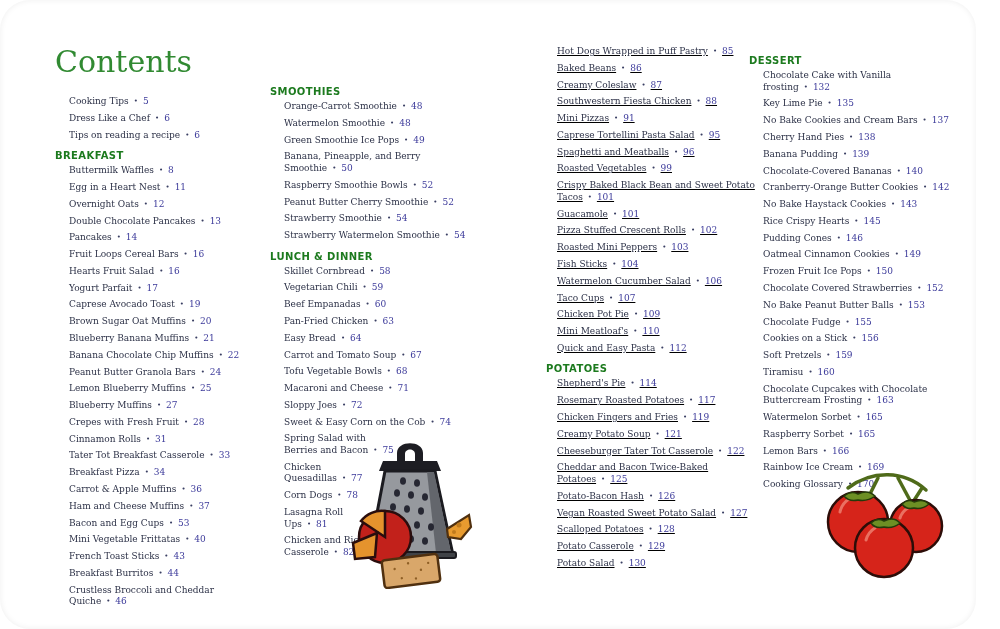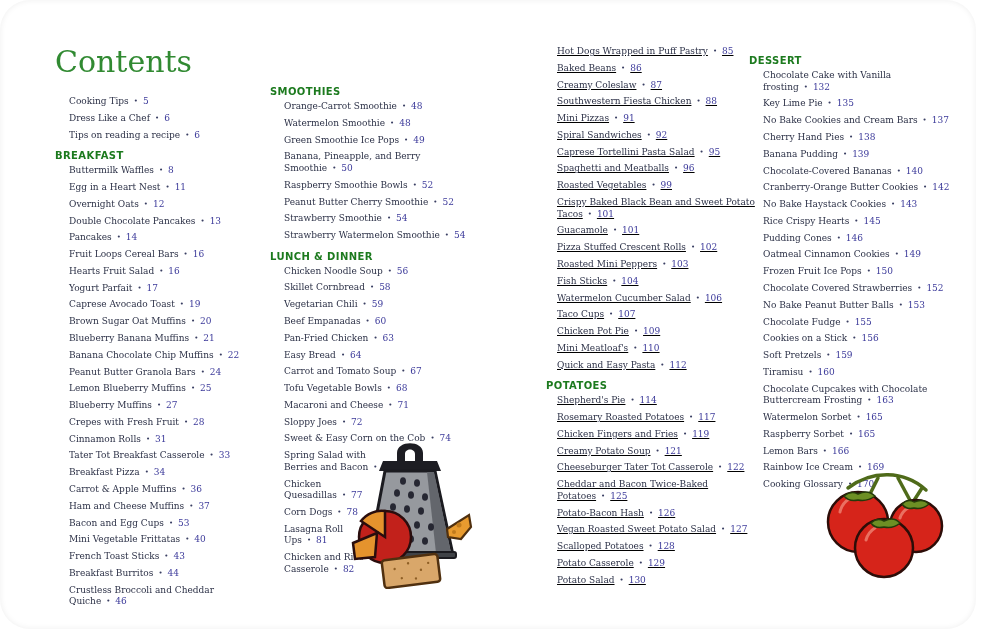--- a/index.html
+++ b/index.html
@@ -114,21 +114,20 @@
           <div class="toc-item"><span class="item-title">Banana, Pineapple, and Berry<br>Smoothie</span><span class="dot">•</span><span class="pagenum">50</span></div>
           <div class="toc-item"><span class="item-title">Raspberry Smoothie Bowls</span><span class="dot">•</span><span class="pagenum">52</span></div>
           <div class="toc-item"><span class="item-title">Peanut Butter Cherry Smoothie</span><span class="dot">•</span><span class="pagenum">52</span></div>
           <div class="toc-item"><span class="item-title">Strawberry Smoothie</span><span class="dot">•</span><span class="pagenum">54</span></div>
           <div class="toc-item"><span class="item-title">Strawberry Watermelon Smoothie</span><span class="dot">•</span><span class="pagenum">54</span></div>
         </div>
       </div>
       <div class="toc-block">
         <div class="section-header">LUNCH &amp; DINNER</div>
         <div class="item-list">
-          <div class="toc-item"><span class="item-title">Chicken Noodle Soup</span><span class="dot">•</span><span class="pagenum">56</span></div>
           <div class="toc-item"><span class="item-title">Skillet Cornbread</span><span class="dot">•</span><span class="pagenum">58</span></div>
           <div class="toc-item"><span class="item-title">Vegetarian Chili</span><span class="dot">•</span><span class="pagenum">59</span></div>
           <div class="toc-item"><span class="item-title">Beef Empanadas</span><span class="dot">•</span><span class="pagenum">60</span></div>
           <div class="toc-item"><span class="item-title">Pan-Fried Chicken</span><span class="dot">•</span><span class="pagenum">63</span></div>
           <div class="toc-item"><span class="item-title">Easy Bread</span><span class="dot">•</span><span class="pagenum">64</span></div>
           <div class="toc-item"><span class="item-title">Carrot and Tomato Soup</span><span class="dot">•</span><span class="pagenum">67</span></div>
           <div class="toc-item"><span class="item-title">Tofu Vegetable Bowls</span><span class="dot">•</span><span class="pagenum">68</span></div>
           <div class="toc-item"><span class="item-title">Macaroni and Cheese</span><span class="dot">•</span><span class="pagenum">71</span></div>
           <div class="toc-item"><span class="item-title">Sloppy Joes</span><span class="dot">•</span><span class="pagenum">72</span></div>
           <div class="toc-item"><span class="item-title">Sweet &amp; Easy Corn on the Cob</span><span class="dot">•</span><span class="pagenum">74</span></div>
@@ -141,21 +140,20 @@
       </div>
     </div>
   <div class="toc-column" id="col3">
       <div class="toc-block">
         <div class="item-list">
           <div class="toc-item"><span class="item-title">Hot Dogs Wrapped in Puff Pastry</span><span class="dot">•</span><span class="pagenum">85</span></div>
           <div class="toc-item"><span class="item-title">Baked Beans</span><span class="dot">•</span><span class="pagenum">86</span></div>
           <div class="toc-item"><span class="item-title">Creamy Coleslaw</span><span class="dot">•</span><span class="pagenum">87</span></div>
           <div class="toc-item"><span class="item-title">Southwestern Fiesta Chicken</span><span class="dot">•</span><span class="pagenum">88</span></div>
           <div class="toc-item"><span class="item-title">Mini Pizzas</span><span class="dot">•</span><span class="pagenum">91</span></div>
-          <div class="toc-item"><span class="item-title">Spiral Sandwiches</span><span class="dot">•</span><span class="pagenum">92</span></div>
           <div class="toc-item"><span class="item-title">Caprese Tortellini Pasta Salad</span><span class="dot">•</span><span class="pagenum">95</span></div>
           <div class="toc-item"><span class="item-title">Spaghetti and Meatballs</span><span class="dot">•</span><span class="pagenum">96</span></div>
           <div class="toc-item"><span class="item-title">Roasted Vegetables</span><span class="dot">•</span><span class="pagenum">99</span></div>
           <div class="toc-item"><span class="item-title">Crispy Baked Black Bean and Sweet Potato<br>Tacos</span><span class="dot">•</span><span class="pagenum">101</span></div>
           <div class="toc-item"><span class="item-title">Guacamole</span><span class="dot">•</span><span class="pagenum">101</span></div>
           <div class="toc-item"><span class="item-title">Pizza Stuffed Crescent Rolls</span><span class="dot">•</span><span class="pagenum">102</span></div>
           <div class="toc-item"><span class="item-title">Roasted Mini Peppers</span><span class="dot">•</span><span class="pagenum">103</span></div>
           <div class="toc-item"><span class="item-title">Fish Sticks</span><span class="dot">•</span><span class="pagenum">104</span></div>
           <div class="toc-item"><span class="item-title">Watermelon Cucumber Salad</span><span class="dot">•</span><span class="pagenum">106</span></div>
           <div class="toc-item"><span class="item-title">Taco Cups</span><span class="dot">•</span><span class="pagenum">107</span></div>

